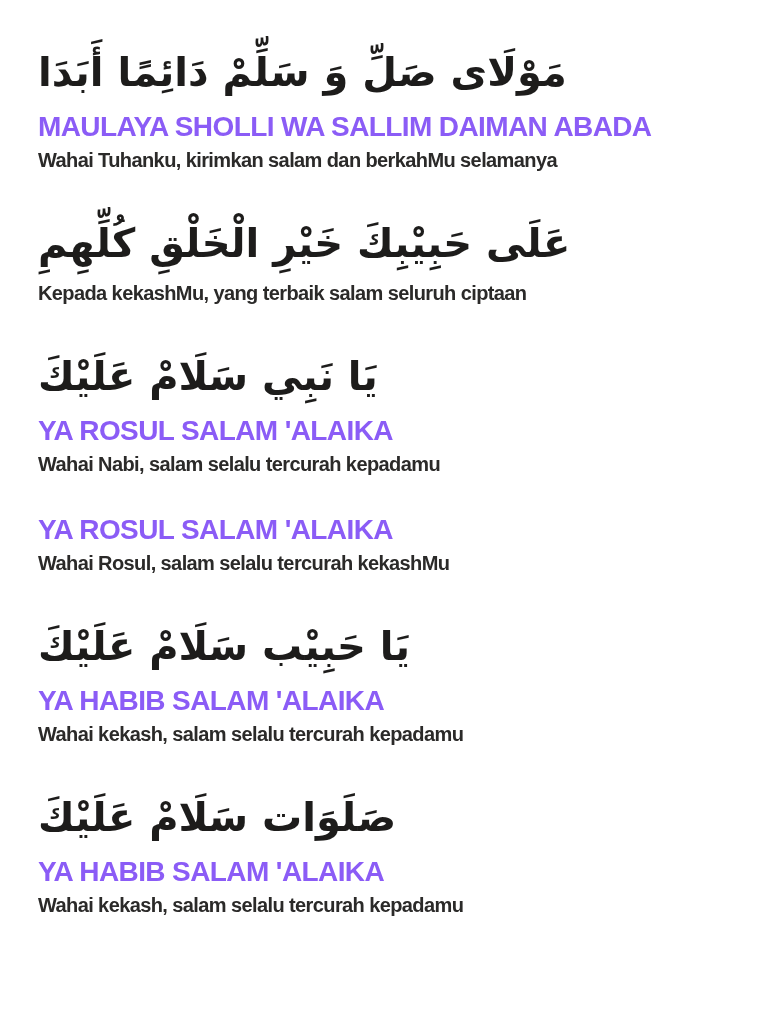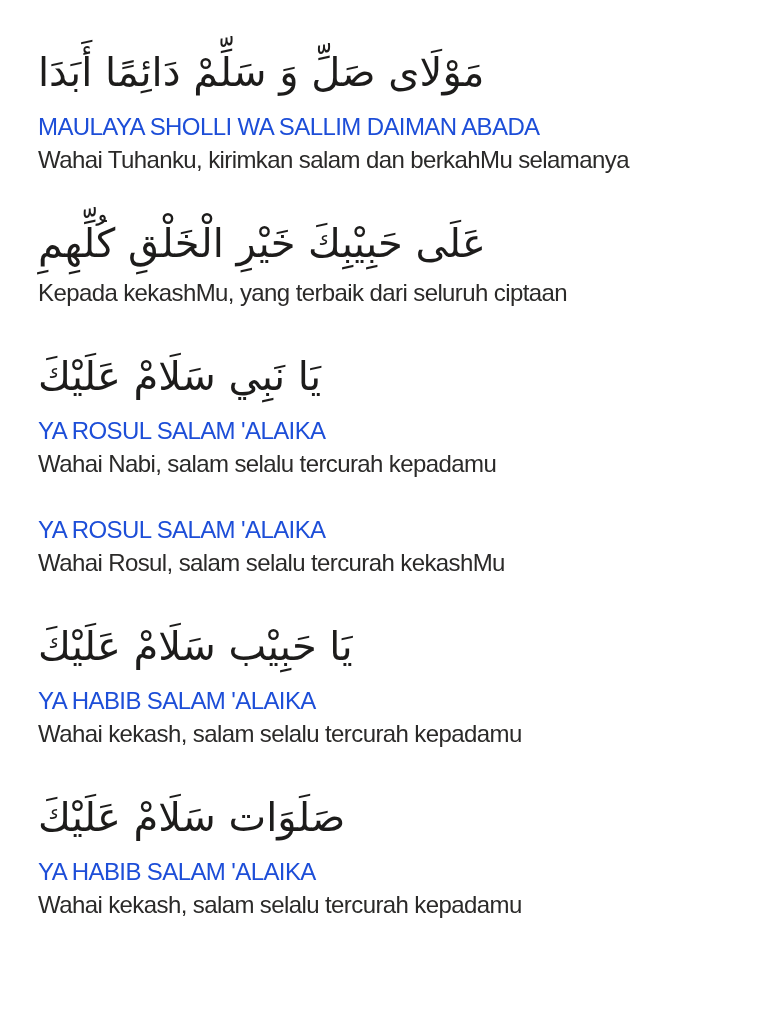--- a/index.html
+++ b/index.html
@@ -10,65 +10,66 @@
   .page {
     position: relative;
     width: 768px;
     height: 1024px;
     background: #ffffff;
     overflow: hidden;
     box-sizing: border-box;
     padding: 40px 20px 0 38px;
     font-family: "Liberation Sans", sans-serif;
     color: #2b2a29;
+    font-weight: bold;
   }
   .verse {
     margin: 0 0 36px 0;
   }
   .arabic {
     direction: rtl;
     unicode-bidi: embed;
     text-align: left;
     font-family: "DejaVu Sans", sans-serif;
     font-size: 40px;
     line-height: 64px;
     color: #1d1c1b;
     white-space: nowrap;
   }
   .translit {
     margin-top: 8px;
-    font-size: 24px;
+    font-size: 28px;
     line-height: 30px;
     letter-spacing: -0.6px;
-    color: #1d4ed8;
+    color: #8b5cf6;
     white-space: nowrap;
   }
   .translation {
     margin-top: 3px;
-    font-size: 24px;
+    font-size: 20px;
     line-height: 30px;
     letter-spacing: -0.6px;
     color: #2b2a29;
     white-space: nowrap;
   }
 </style>
 </head>
 <body>
 
 <div class="page">
   <div>
   <div class="verse">
     <div class="arabic">مَوْلَاى صَلِّ وَ سَلِّمْ دَائِمًا أَبَدَا</div>
     <div class="translit">MAULAYA SHOLLI WA SALLIM DAIMAN ABADA</div>
     <div class="translation">Wahai Tuhanku, kirimkan salam dan berkahMu selamanya</div>
   </div>
 
   <div class="verse">
     <div class="arabic">عَلَى حَبِيْبِكَ خَيْرِ الْخَلْقِ كُلِّهِمِ</div>
-    <div class="translation">Kepada kekashMu, yang terbaik dari seluruh ciptaan</div>
+    <div class="translation">Kepada kekashMu, yang terbaik salam seluruh ciptaan</div>
   </div>
 
   <div class="verse">
     <div class="arabic">يَا نَبِي سَلَامْ عَلَيْكَ</div>
     <div class="translit">YA ROSUL SALAM 'ALAIKA</div>
     <div class="translation">Wahai Nabi, salam selalu tercurah kepadamu</div>
   </div>
 
   <div class="verse">
     <div class="translit">YA ROSUL SALAM 'ALAIKA</div>

